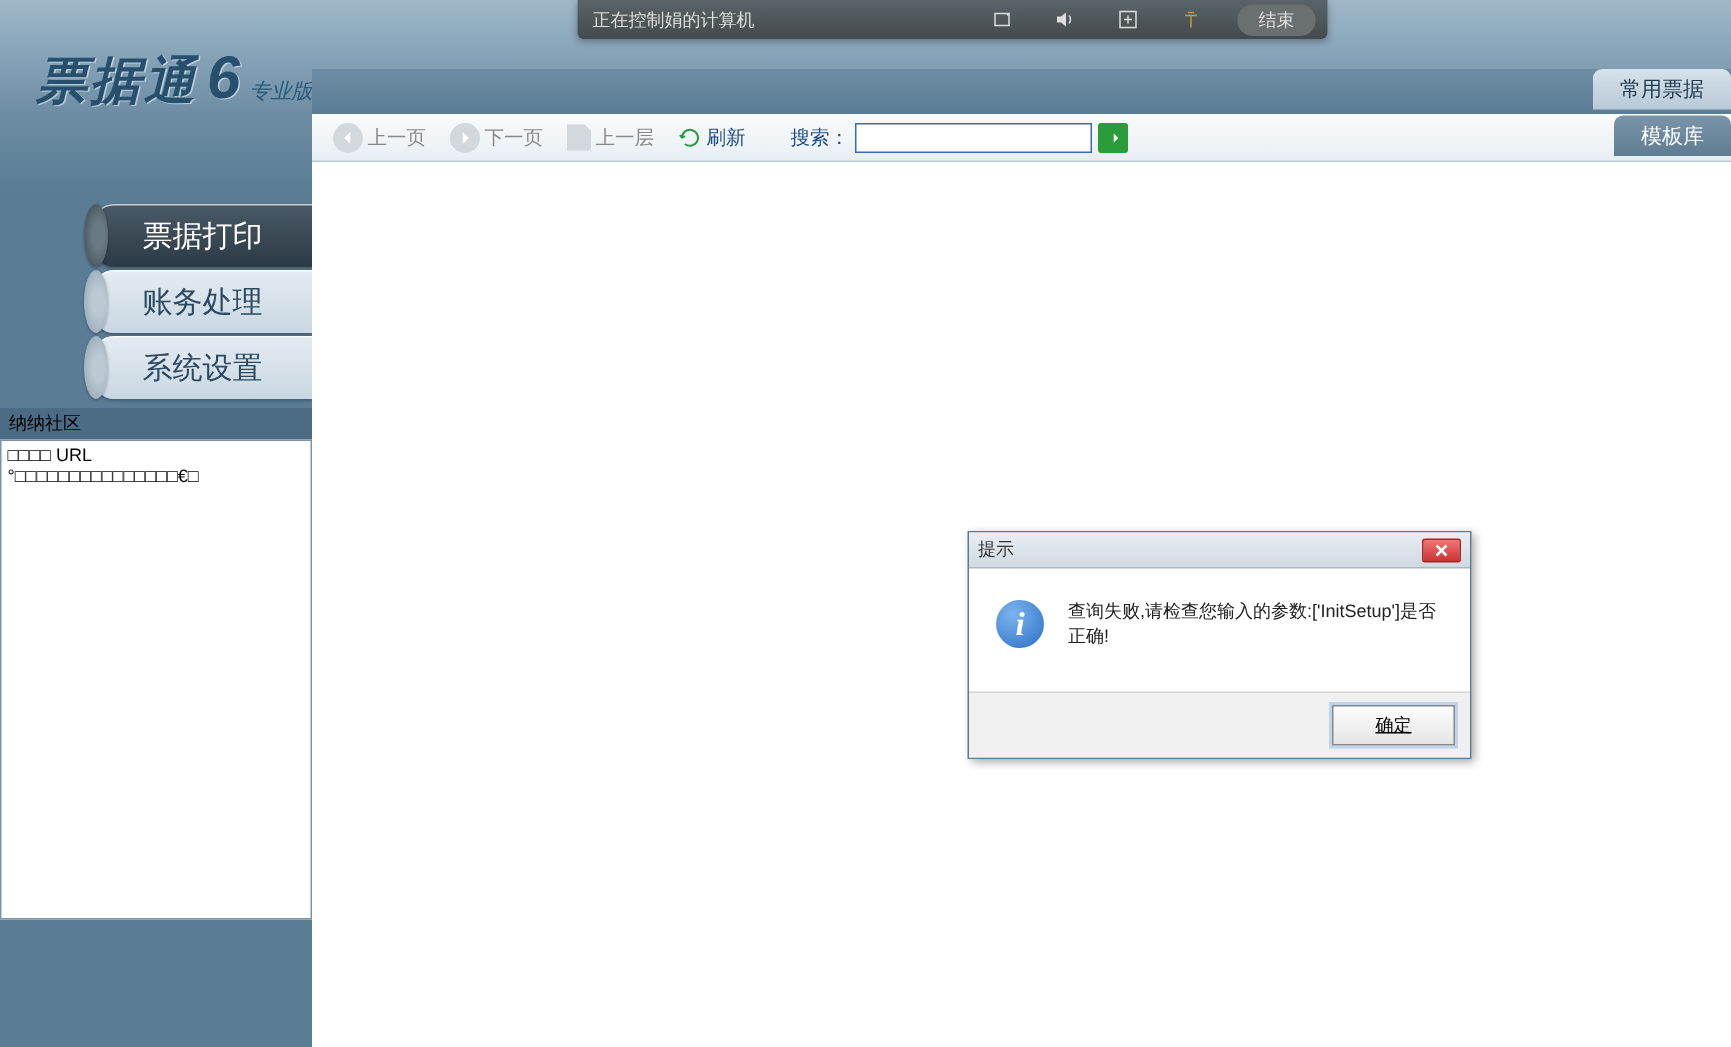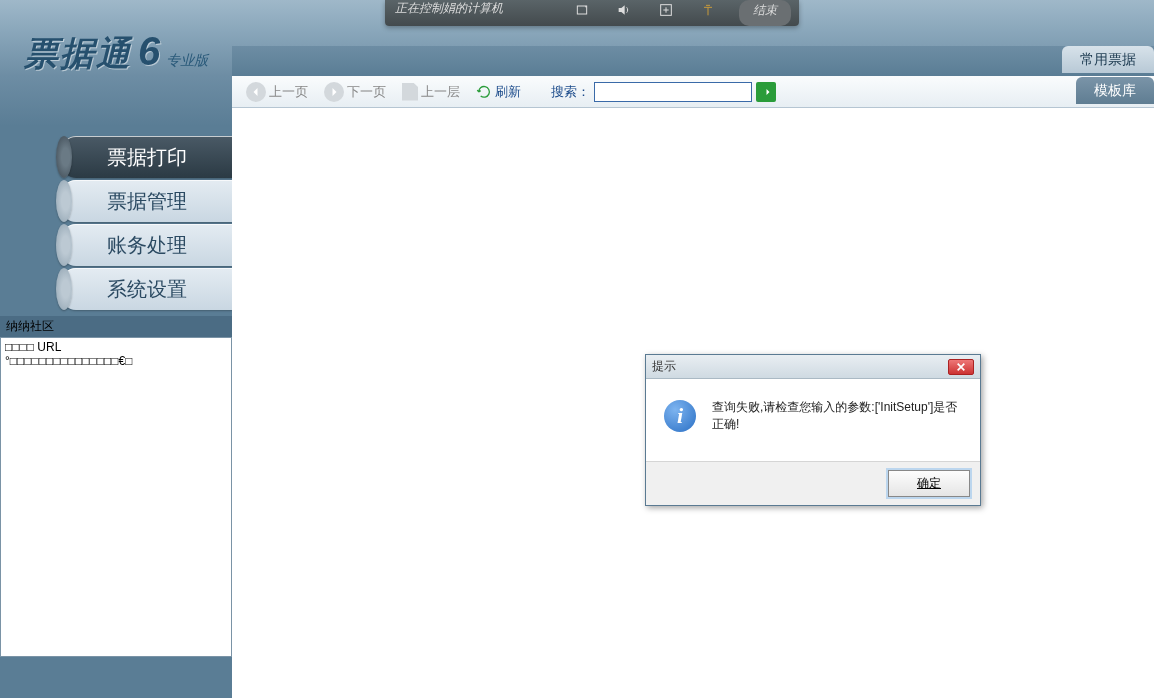--- a/index.html
+++ b/index.html
@@ -1,35 +1,35 @@
 <!DOCTYPE html>
 <html><head>
 <meta charset="utf-8">
 <style>
 * { margin: 0; padding: 0; box-sizing: border-box; font-family: "Microsoft YaHei", sans-serif; }
 body { width: 1154px; height: 698px; background: #fff; position: relative; overflow: hidden; }
 
 
-.remote-bar { position: absolute; top: 0; left: 385px; width: 414px; height: 26px; background: linear-gradient(#5a6468,#434a4d); display: flex; color: #ddd; font-size: 12px; z-index: 20; border-radius: 0 0 4px 4px; box-shadow: 0 2px 5px rgba(0,0,0,.3); font-style: italic; }
+.remote-bar { position: absolute; top: 0; left: 385px; width: 500px; height: 26px; background: linear-gradient(#5a6468,#434a4d); display: flex; align-items: center; color: #ddd; font-size: 12px; z-index: 20; border-radius: 0 0 4px 4px; box-shadow: 0 2px 5px rgba(0,0,0,.3); }
 .remote-bar .status { flex: 1; padding-left: 10px; }
 .remote-bar .rb-btn { width: 30px; height: 20px; display: flex; align-items: center; justify-content: center; cursor: pointer; margin: 0 6px; }
 .remote-bar .rb-btn svg { width: 16px; height: 16px; stroke: #ddd; fill: none; stroke-width: 1.5; }
 .remote-bar .pin svg { stroke: #c79a3b; }
 .remote-bar .end-btn { background: #6a6f72; border-radius: 10px; padding: 2px 14px; margin: 0 8px 0 10px; cursor: pointer; font-size: 12px; }
 
 
 .header { height: 76px; background: linear-gradient(#9fb8c9 0%, #8aa7bb 40%, #6d8da4 100%); position: relative; }
 .logo { position: absolute; top: 8px; left: 24px; display: flex; align-items: baseline; }
 .logo-main { font-size: 34px; font-weight: bold; color: #26506e; font-style: italic; letter-spacing: 2px; text-shadow: 1px 1px 0 rgba(255,255,255,.5); }
 .logo-num { font-size: 40px; font-weight: bold; color: #26506e; font-style: italic; margin-left: 6px; text-shadow: 1px 1px 0 rgba(255,255,255,.5); }
 .logo-edition { font-size: 14px; color: #2a5a7a; margin-left: 6px; font-style: italic; margin-top: 44px; }
 
 
 .body-wrap { display: flex; height: calc(100% - 76px); }
-.sidebar { width: 232px; background: linear-gradient(#6d8da4,#5a7d95 8%, #5a7d95); position: relative; }
+.sidebar { width: 208px; background: linear-gradient(#6d8da4,#5a7d95 8%, #5a7d95); position: relative; }
 .nav-item { height: 42px; margin: 2px 0 2px 0; background: linear-gradient(#e4ecf2,#c9d7e2); border-radius: 14px 0 0 14px; display: flex; align-items: center; justify-content: center; font-size: 20px; color: #2b4a62; cursor: pointer; box-shadow: inset 0 1px 0 rgba(255,255,255,.7), 0 1px 2px rgba(0,0,0,.25); margin-left: 62px; position: relative; }
 .nav-item.first { margin-top: 60px; }
 .nav-item.active { background: linear-gradient(#4a5a66,#2b3a44); color: #fff; font-weight: 500; }
 .nav-cap { position: absolute; left: -6px; width: 16px; height: 42px; background: radial-gradient(ellipse at 60% 50%, #bcc9d3 30%, #8ea1af 100%); border-radius: 8px / 21px; box-shadow: 0 1px 2px rgba(0,0,0,.3); }
 .nav-item.active .nav-cap { background: radial-gradient(ellipse at 60% 50%, #6a7a85 30%, #3a4650 100%); }
 .community-title { color: #000000; font-size: 12px; padding: 2px 6px; background: #4b6c84; margin-top: 6px; }
 .community-box { background: #fff; border: 1px solid #7a93a6; height: 320px; font-size: 12px; padding: 2px 4px; overflow: hidden; white-space: nowrap; }
 
 
 .main { flex: 1; display: flex; flex-direction: column; }
@@ -104,24 +104,20 @@
 
 <div class="body-wrap">
 
   <div class="sidebar">
     <div class="nav-item first active">
         <span class="nav-cap"></span>
         <span>票据打印</span>
       </div>
     <div class="nav-item">
         <span class="nav-cap"></span>
-        <span>票据管理</span>
-      </div>
-    <div class="nav-item">
-        <span class="nav-cap"></span>
         <span>账务处理</span>
       </div>
     <div class="nav-item">
         <span class="nav-cap"></span>
         <span>系统设置</span>
       </div>
     <div class="community-title">纳纳社区</div>
     <div class="community-box">
       <div>□□□□ URL</div>
       <div>°□□□□□□□□□□□□□□□€□</div>

